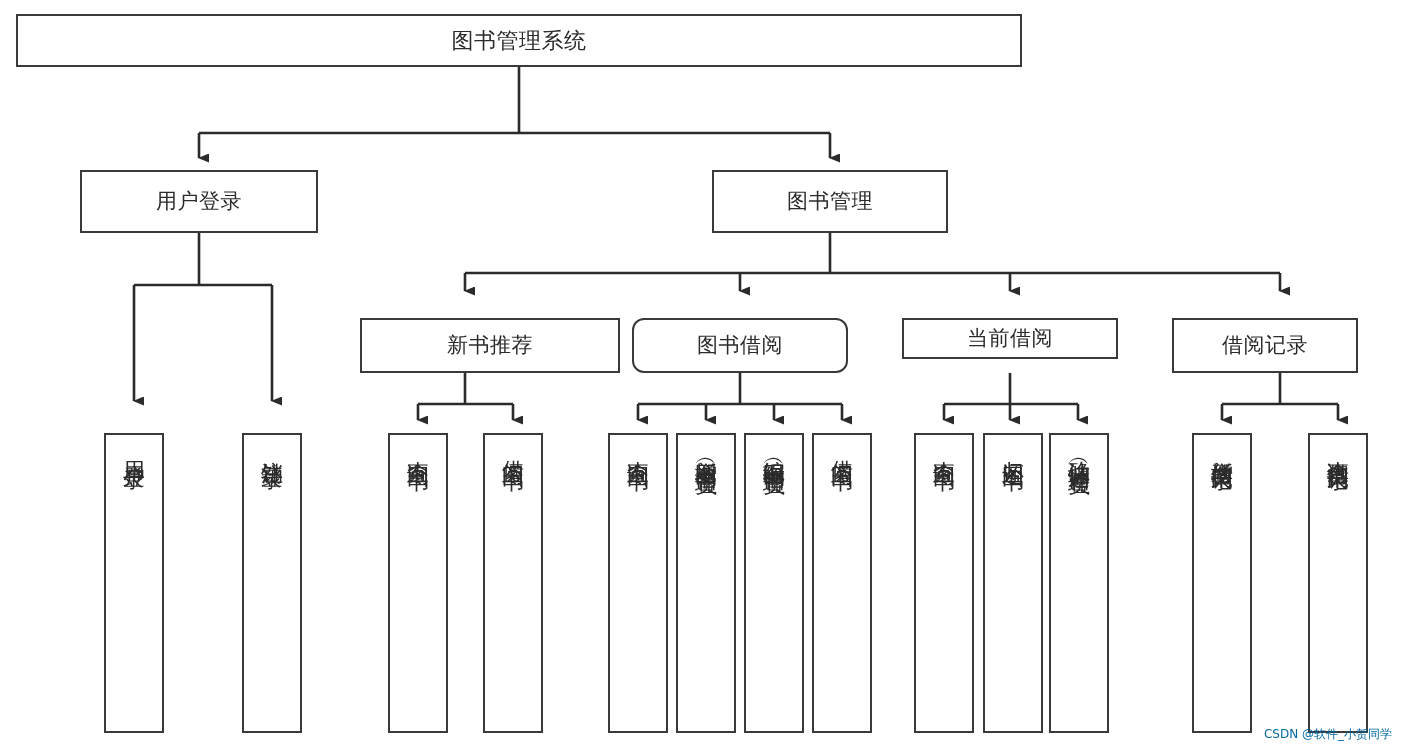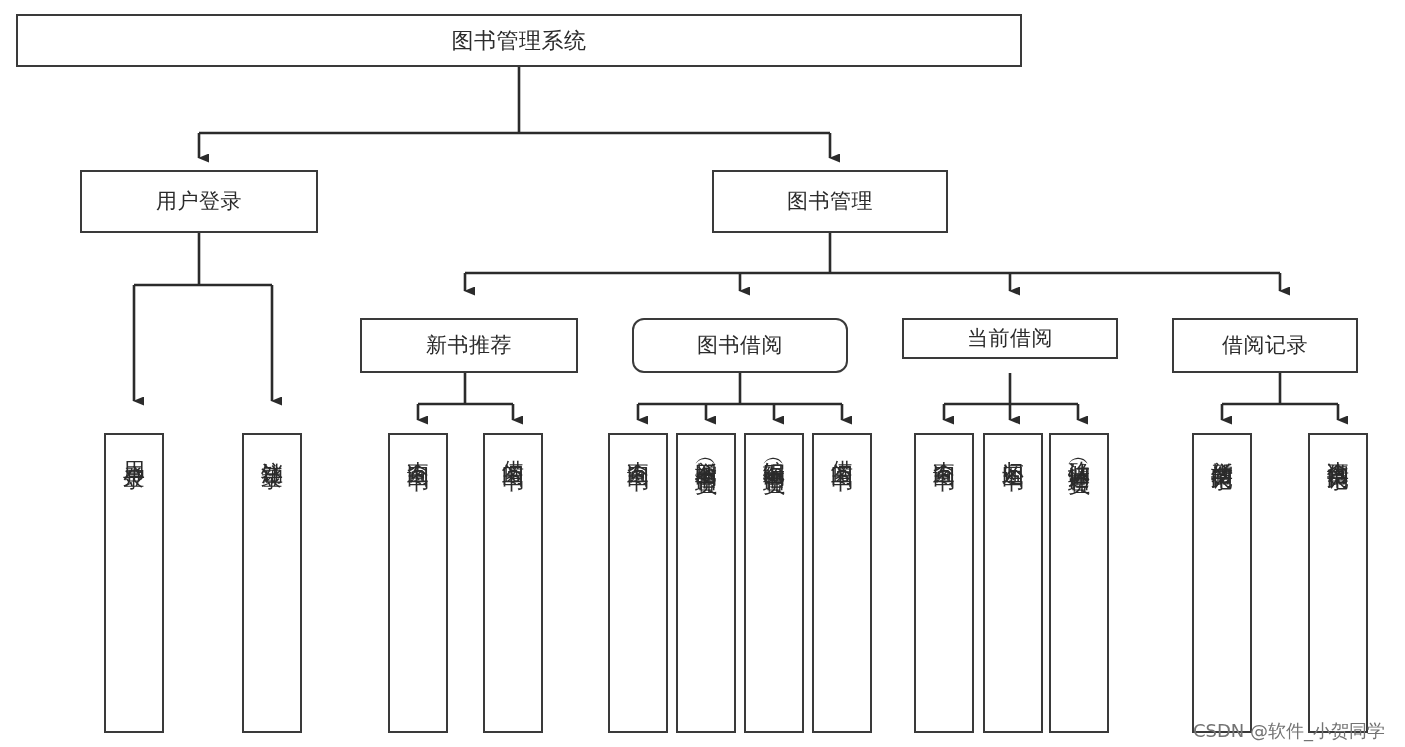--- a/index.html
+++ b/index.html
@@ -54,24 +54,24 @@
     text-orientation:upright;
     white-space:nowrap;
     font-size:22px;
     letter-spacing:3px;
     line-height:1;
   }
   .node.vertical.tall .label{ letter-spacing:2px; }
 
   .watermark{
     position:absolute;
-    right:20px;
+    right:13px;
     bottom:4px;
-    font-size:18px;
-    color:#737373;
+    font-size:12px;
+    color:#0369a1;
     z-index:5;
     white-space:nowrap;
     user-select:none;
   }
 </style>
 </head>
 <body>
 
 <div id="canvas">
 
@@ -129,21 +129,21 @@
     <span class="label">图书管理系统</span>
   </div>
 
   <div class="node" style="left:80px; top:170px; width:238px; height:63px;">
     <span class="label">用户登录</span>
   </div>
   <div class="node" style="left:712px; top:170px; width:236px; height:63px;">
     <span class="label">图书管理</span>
   </div>
 
-  <div class="node" style="left:360px; top:318px; width:218px; height:55px;">
+  <div class="node" style="left:360px; top:318px; width:260px; height:55px;">
     <span class="label">新书推荐</span>
   </div>
   <div class="node" style="left:632px; top:318px; width:216px; height:55px;border-radius:12px;">
     <span class="label">图书借阅</span>
   </div>
   <div class="node" style="left:902px; top:318px; width:216px; height:41px;">
     <span class="label">当前借阅</span>
   </div>
   <div class="node" style="left:1172px; top:318px; width:186px; height:55px;">
     <span class="label">借阅记录</span>

